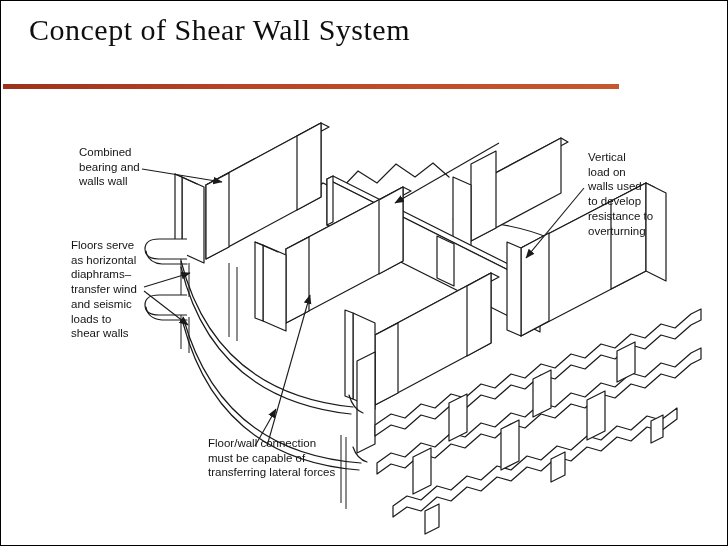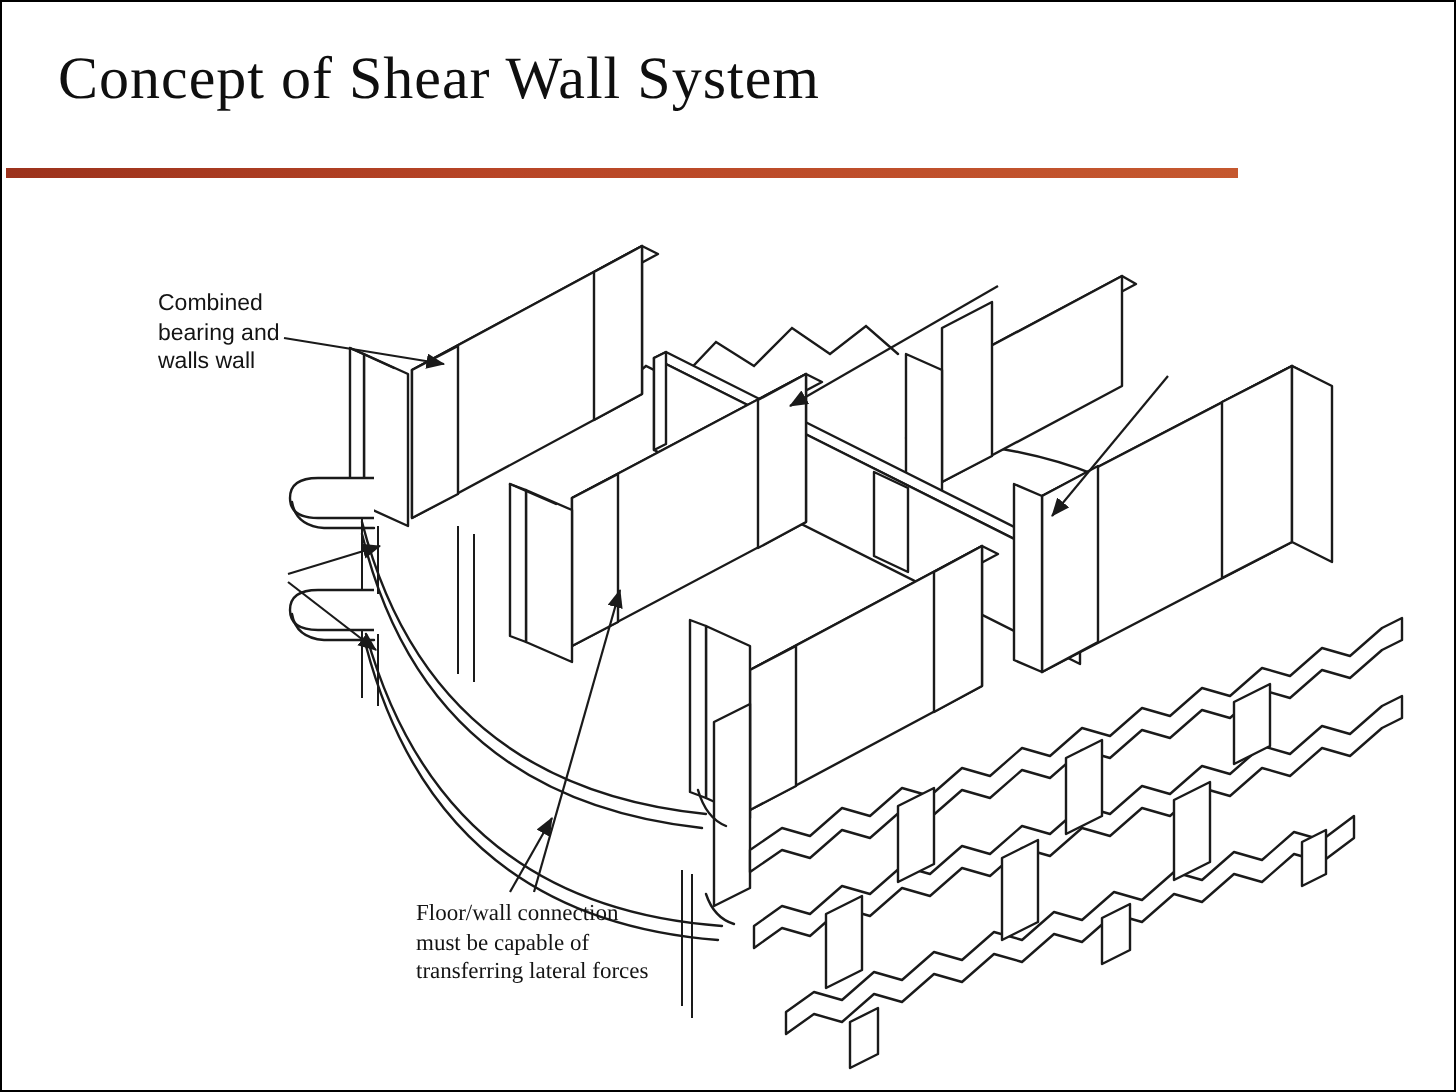--- a/index.html
+++ b/index.html
@@ -6,42 +6,42 @@
   .slide{
     position:relative;
     width:728px;height:546px;
     background:#ffffff;
     border:1px solid #000;
     box-sizing:border-box;
     overflow:hidden;
     font-family:"Liberation Sans",sans-serif;
   }
   .slide-title{
-    position:absolute;left:28px;top:22px;
+    position:absolute;left:28px;top:12px;
     font-family:"Liberation Serif",serif;
     font-size:30px;color:#0f0f0f;
     letter-spacing:0.5px;
     white-space:nowrap;
   }
   .title-rule{
     position:absolute;left:2px;top:83px;
     width:616px;height:5px;
     background:linear-gradient(90deg,#9c321c,#b84526 40%,#c5582f);
   }
   .diagram-svg{position:absolute;left:0;top:0;width:728px;height:546px;}
   .diagram-label{
     position:absolute;
     font-size:11.5px;line-height:1.28;color:#141414;
     white-space:pre-line;
   }
   .lbl-corridor{left:415px;top:96px;width:140px;}
   .lbl-combined{left:78px;top:144px;width:90px;}
   .lbl-vertical{left:587px;top:149px;width:100px;}
   .lbl-floors{left:70px;top:237px;width:90px;}
-  .lbl-floorwall{left:207px;top:449px;width:160px;font-family:Liberation Serif, serif;}
+  .lbl-floorwall{left:207px;top:435px;width:160px;}
   svg .ln{stroke:#1a1a1a;fill:none;stroke-width:1.2;stroke-linecap:round;}
   svg .thin{stroke:#1a1a1a;fill:none;stroke-width:1;}
   svg .shape{fill:#ffffff;stroke:#1a1a1a;stroke-width:1.2;stroke-linejoin:round;}
   svg .lead{stroke:#1a1a1a;fill:none;stroke-width:1.1;}
 </style>
 </head>
 <body>
 
 <div class="slide">
 
@@ -187,17 +187,30 @@
       <line class="lead" x1="143" y1="286" x2="189" y2="272" marker-end="url(#arw)"></line>
       <line class="lead" x1="143" y1="290" x2="187" y2="324" marker-end="url(#arw)"></line>
       <line class="lead" x1="266" y1="445" x2="309" y2="294" marker-end="url(#arw)"></line>
       <line class="lead" x1="254" y1="445" x2="275" y2="408" marker-end="url(#arw)"></line>
     </g>
   </svg>
 
   <div class="diagram-label lbl-combined">Combined
 bearing and
 walls wall</div>
+  <div class="diagram-label lbl-vertical">Vertical
+load on
+walls used
+to develop
+resistance to
+overturning</div>
+  <div class="diagram-label lbl-floors">Floors serve
+as horizontal
+diaphrams–
+transfer wind
+and seismic
+loads to
+shear walls</div>
   <div class="diagram-label lbl-floorwall">Floor/wall connection
 must be capable of
 transferring lateral forces</div>
 
 </div>
 
 </body></html>

